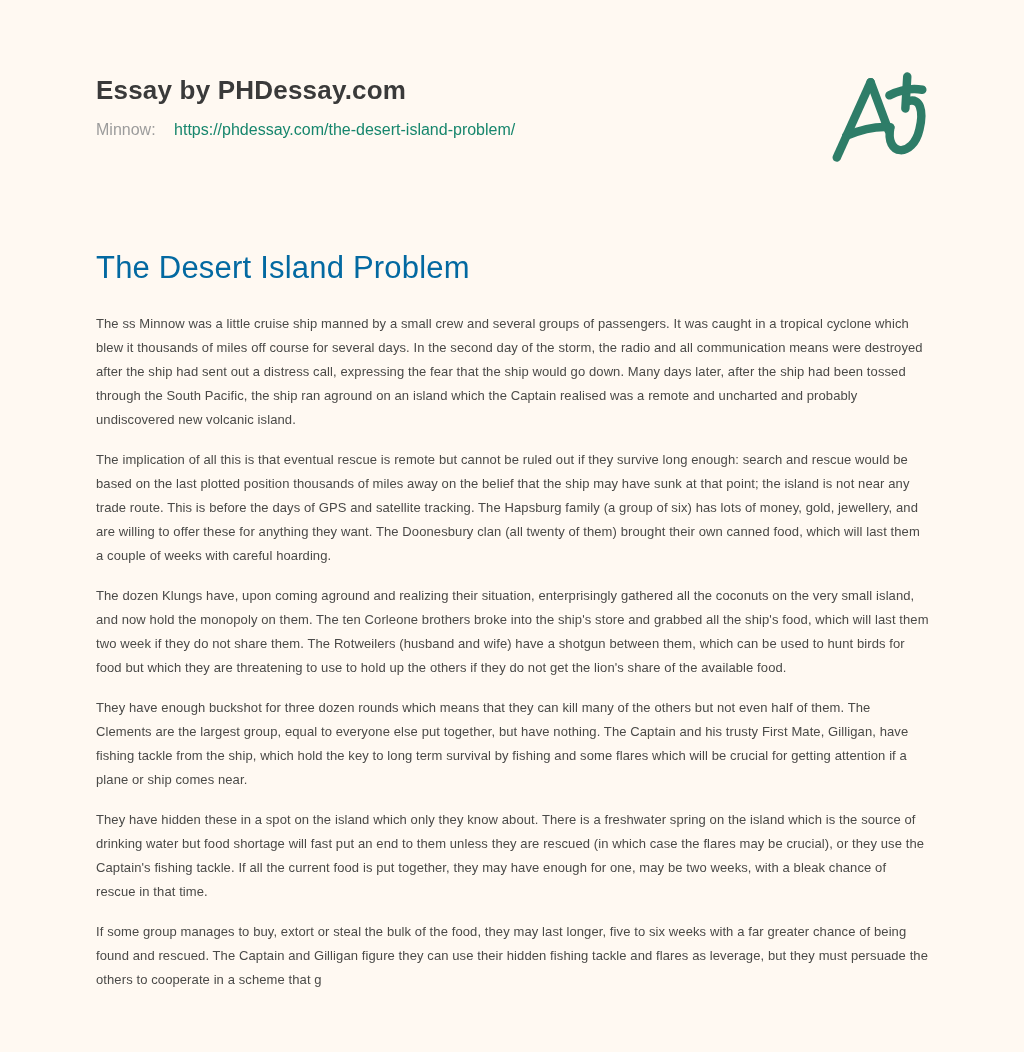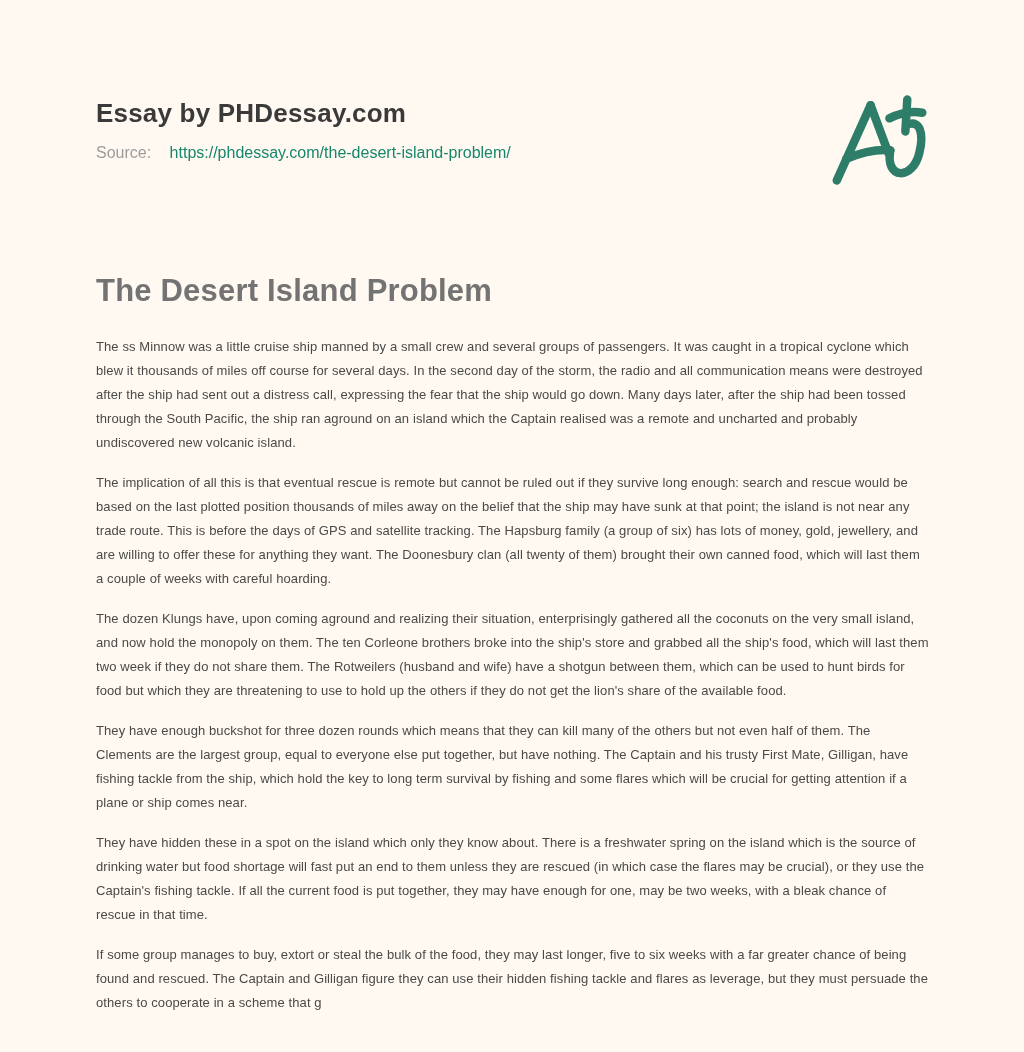--- a/index.html
+++ b/index.html
@@ -14,21 +14,20 @@
     width: 1024px;
     height: 1052px;
     padding: 76px 96px 0 96px;
     background: #FFF9F2;
     position: relative;
   }
   .header-row {
     display: flex;
     justify-content: space-between;
     align-items: flex-start;
-    margin-top: 23px;
   }
   .brand {
     font-size: 26px;
     font-weight: 700;
     color: #3A3A3A;
     letter-spacing: 0.2px;
     line-height: 1.1;
   }
   .source-line {
     margin-top: 16px;
@@ -44,22 +43,22 @@
     width: 104px;
     height: 94px;
     margin-top: -6px;
     margin-right: -4px;
     flex-shrink: 0;
   }
   .logo-wrap svg { width: 100%; height: 100%; display: block; }
   h1.title {
     margin-top: 86px;
     font-size: 31px;
-    font-weight: 700;
-    color: #737373;
+    font-weight: 400;
+    color: #0369a1;
     letter-spacing: 0.2px;
   }
   .content {
     margin-top: 26px;
     width: 833px;
   }
   .content p {
     font-size: 13px;
     line-height: 24px;
     color: #4A4A48;
@@ -69,21 +68,21 @@
 </style>
 </head>
 <body>
 
 <div class="page">
 
   <div class="header-row">
     <div>
       <div class="brand">Essay by PHDessay.com</div>
       <div class="source-line">
-        <span>Source:</span>
+        <span>Minnow:</span>
         <a href="#">https://phdessay.com/the-desert-island-problem/</a>
       </div>
     </div>
 
     <div class="logo-wrap">
       <svg viewBox="0 0 110 100" fill="none" xmlns="http://www.w3.org/2000/svg">
         <g stroke="#2E7D68" stroke-width="9" fill="none" stroke-linecap="round" stroke-linejoin="round">
 
           <path d="M9 93 L45 13"></path>
 

